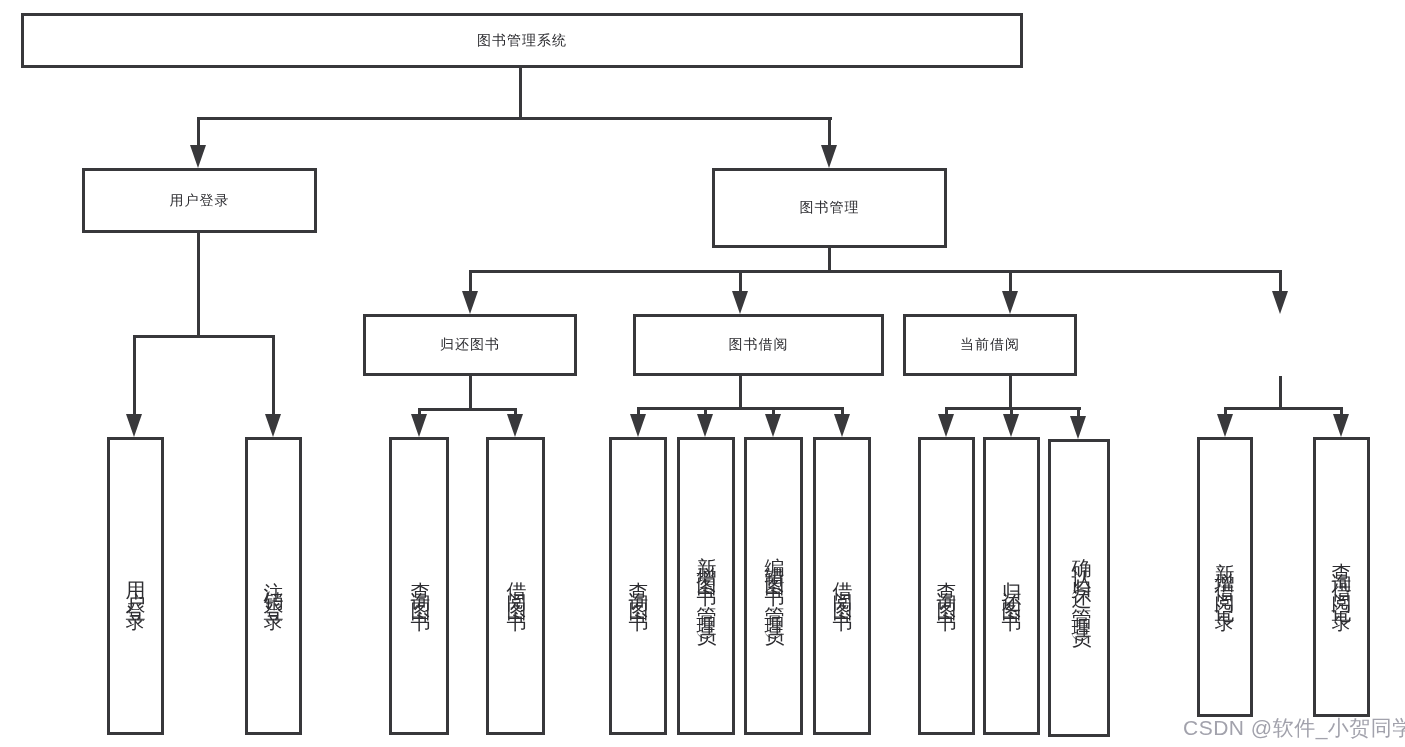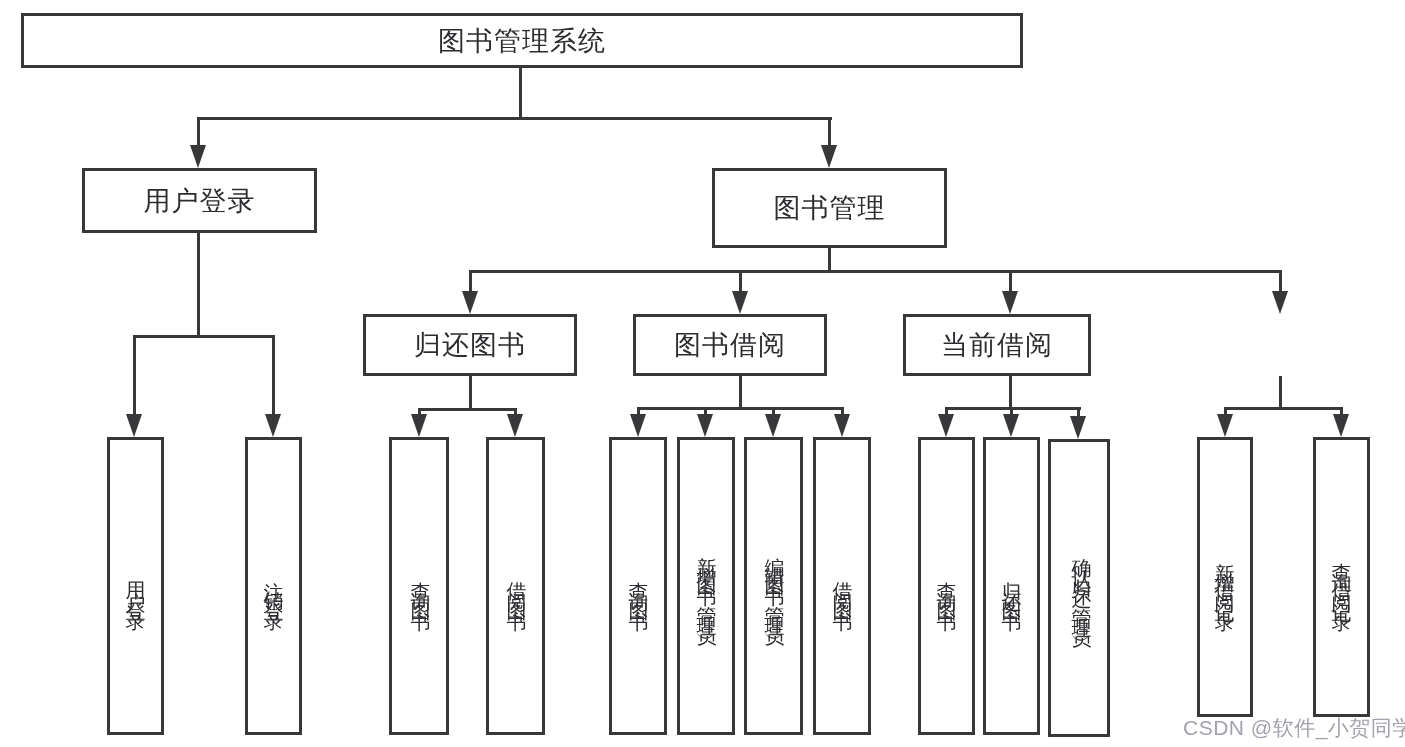--- a/index.html
+++ b/index.html
@@ -5,21 +5,21 @@
   html,body { margin:0; padding:0; background:#ffffff; }
   #stage {
     position:relative; width:1405px; height:747px; background:#ffffff;
     font-family:"Liberation Sans","DejaVu Sans",sans-serif;
     color:#2d2d31; overflow:hidden;
   }
   .box {
     position:absolute; box-sizing:border-box;
     background:#ffffff; border:3px solid #38383b;
     display:flex; align-items:center; justify-content:center;
-    font-size:27px; letter-spacing:1px; z-index:2;
+    font-size:14px; letter-spacing:1px; z-index:2;
   }
   .leaf {
     position:absolute; box-sizing:border-box;
     background:#ffffff; border:3px solid #38383b;
     writing-mode:vertical-rl; text-align:center;
     font-size:20px; letter-spacing:10px; line-height:51px; z-index:2;
   }
   .vl { position:absolute; width:3px; background:#38383b; z-index:1; }
   .hl { position:absolute; height:3px; background:#38383b; z-index:1; }
   .arr {
@@ -36,22 +36,22 @@
 <body>
 
 <div id="stage">
 
   <div class="box" style="left:21px;top:13px;width:1002px;height:55px">图书管理系统</div>
 
   <div class="box" style="left:82px;top:168px;width:235px;height:65px">用户登录</div>
   <div class="box" style="left:712px;top:168px;width:235px;height:80px">图书管理</div>
 
   <div class="box" style="left:363px;top:314px;width:214px;height:62px">归还图书</div>
-  <div class="box" style="left:633px;top:314px;width:194px;height:62px">图书借阅</div>
-  <div class="box" style="left:903px;top:314px;width:188px;height:62px">当前借阅</div>
+  <div class="box" style="left:633px;top:314px;width:251px;height:62px">图书借阅</div>
+  <div class="box" style="left:903px;top:314px;width:174px;height:62px">当前借阅</div>
 
   <div class="leaf" style="left:107px;top:437px;width:57px;height:298px">用户登录</div>
   <div class="leaf" style="left:245px;top:437px;width:57px;height:298px">注销登录</div>
 
   <div class="leaf" style="left:389px;top:437px;width:60px;height:298px">查询图书</div>
   <div class="leaf" style="left:486px;top:437px;width:59px;height:298px">借阅图书</div>
 
   <div class="leaf" style="left:609px;top:437px;width:58px;height:298px">查询图书</div>
   <div class="leaf" style="left:677px;top:437px;width:58px;height:298px">新增图书（管理员）</div>
   <div class="leaf" style="left:744px;top:437px;width:59px;height:298px">编辑图书（管理员）</div>

